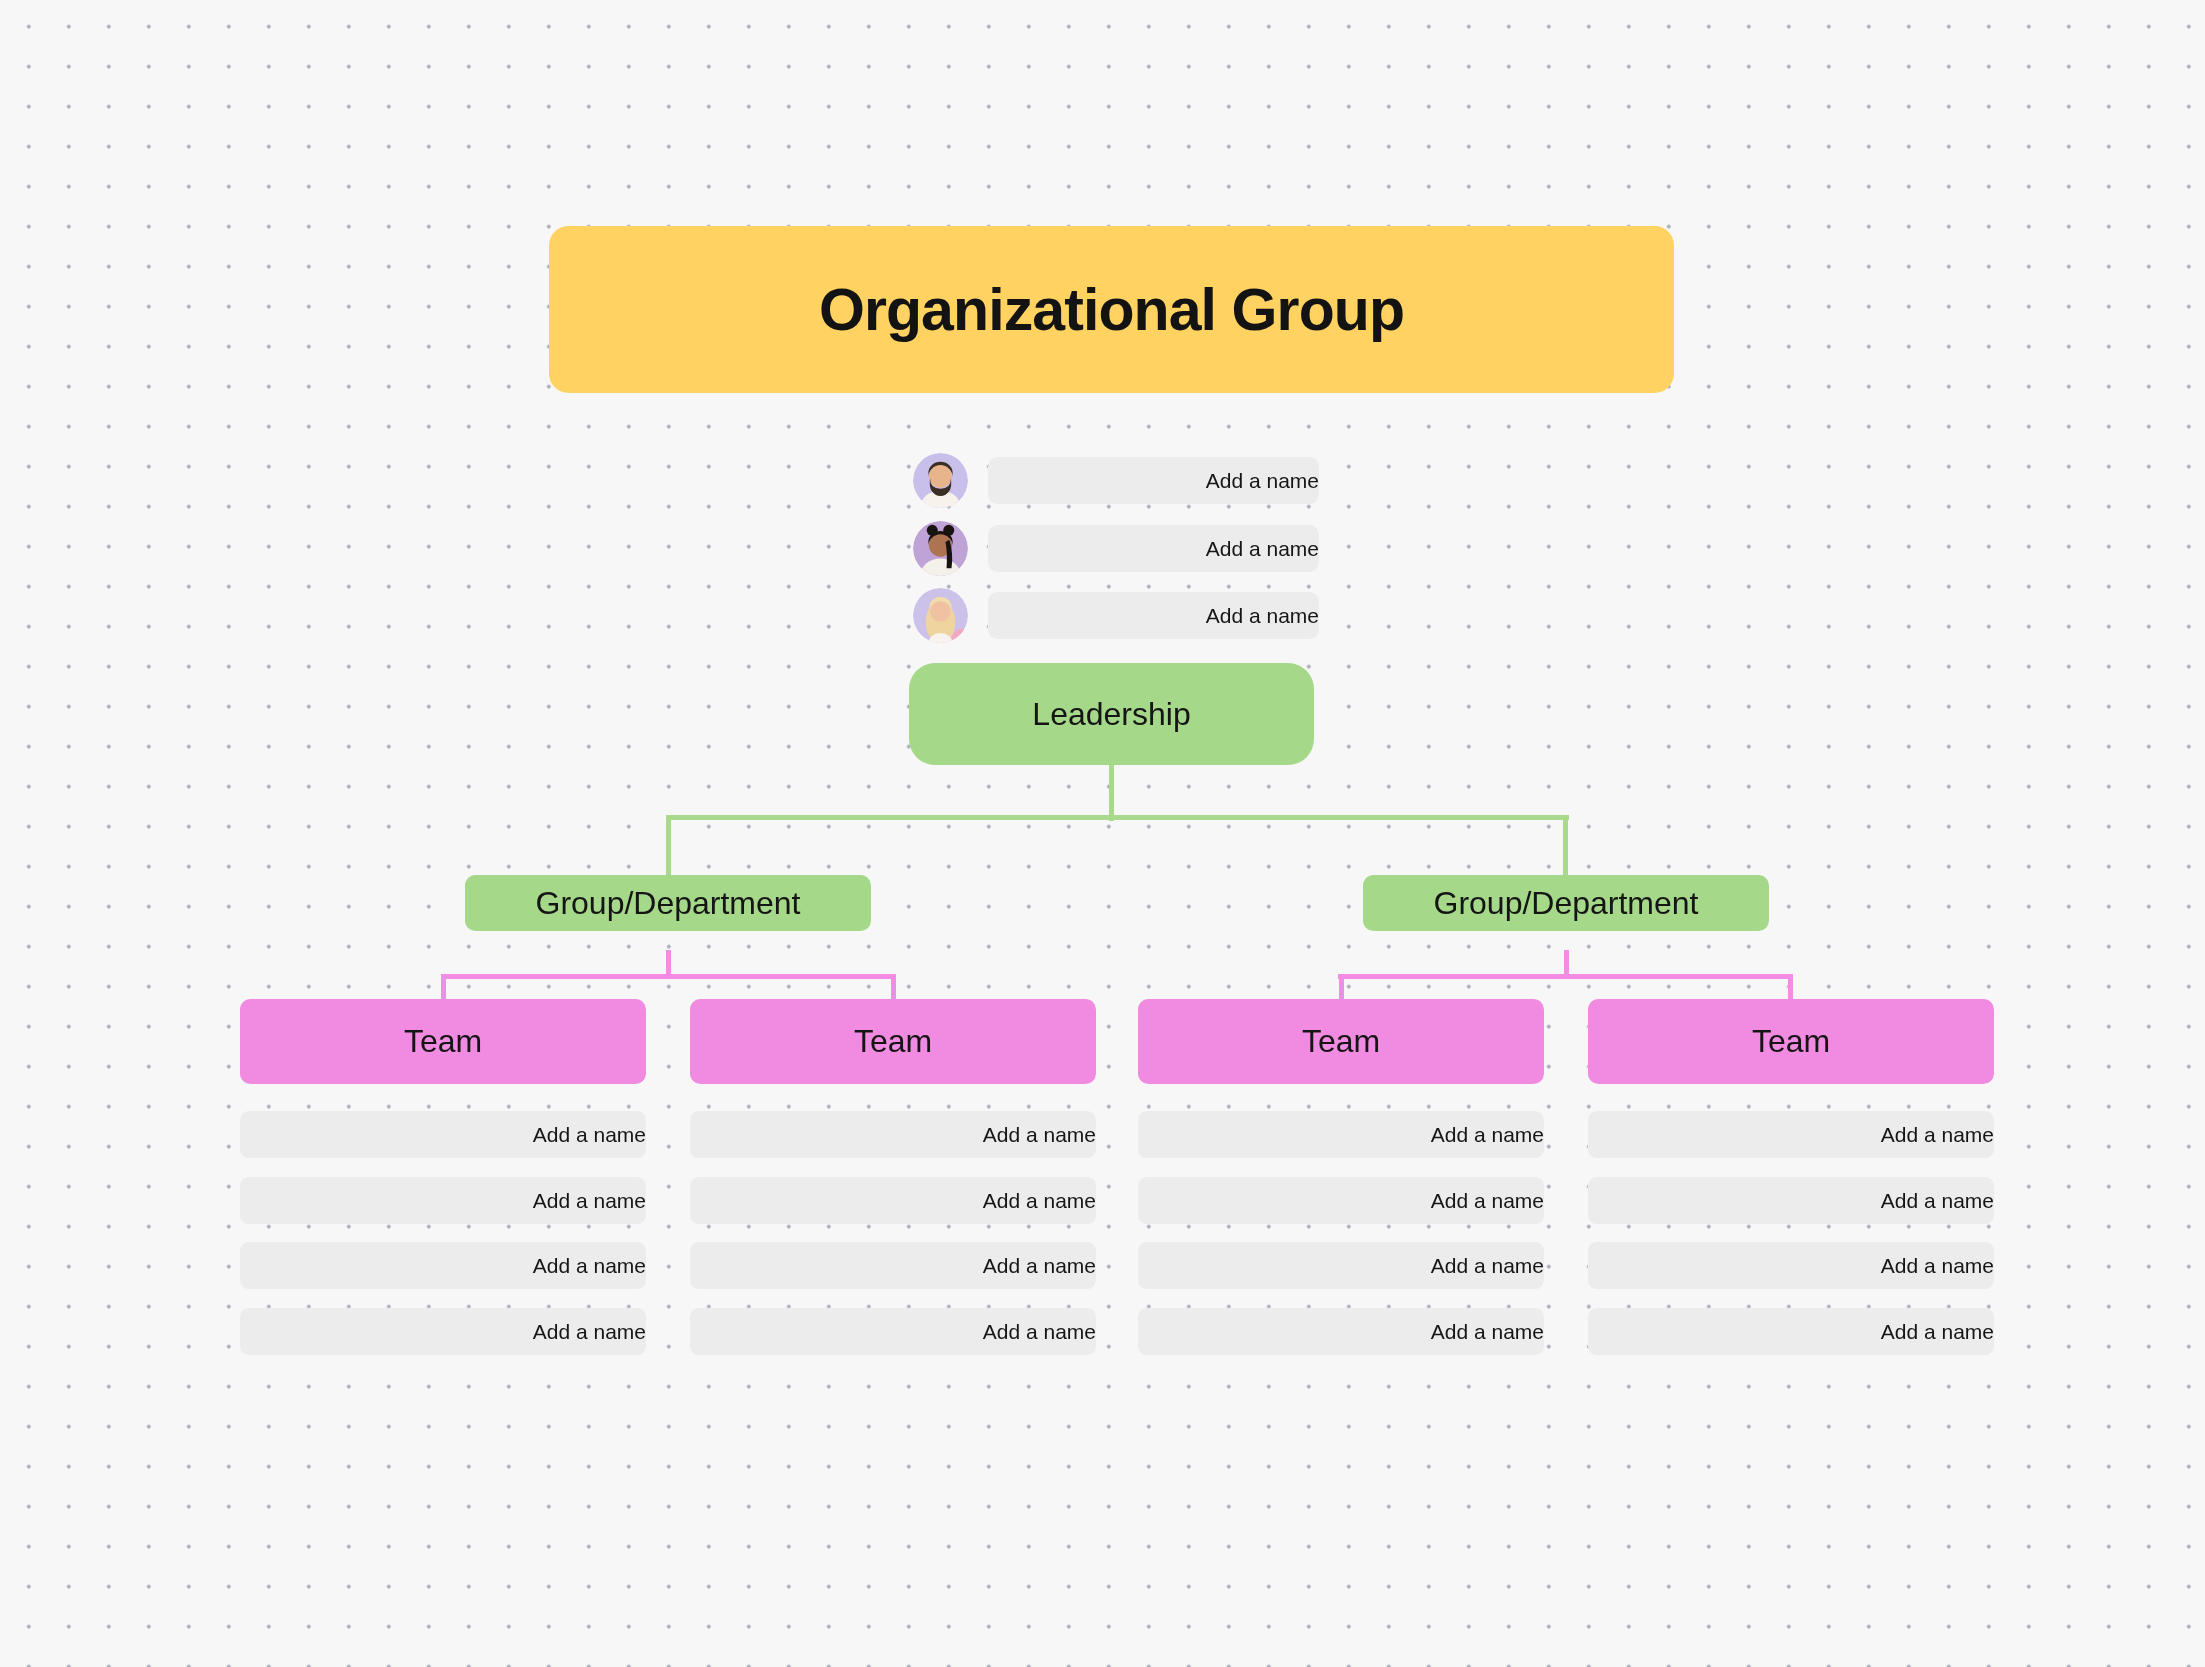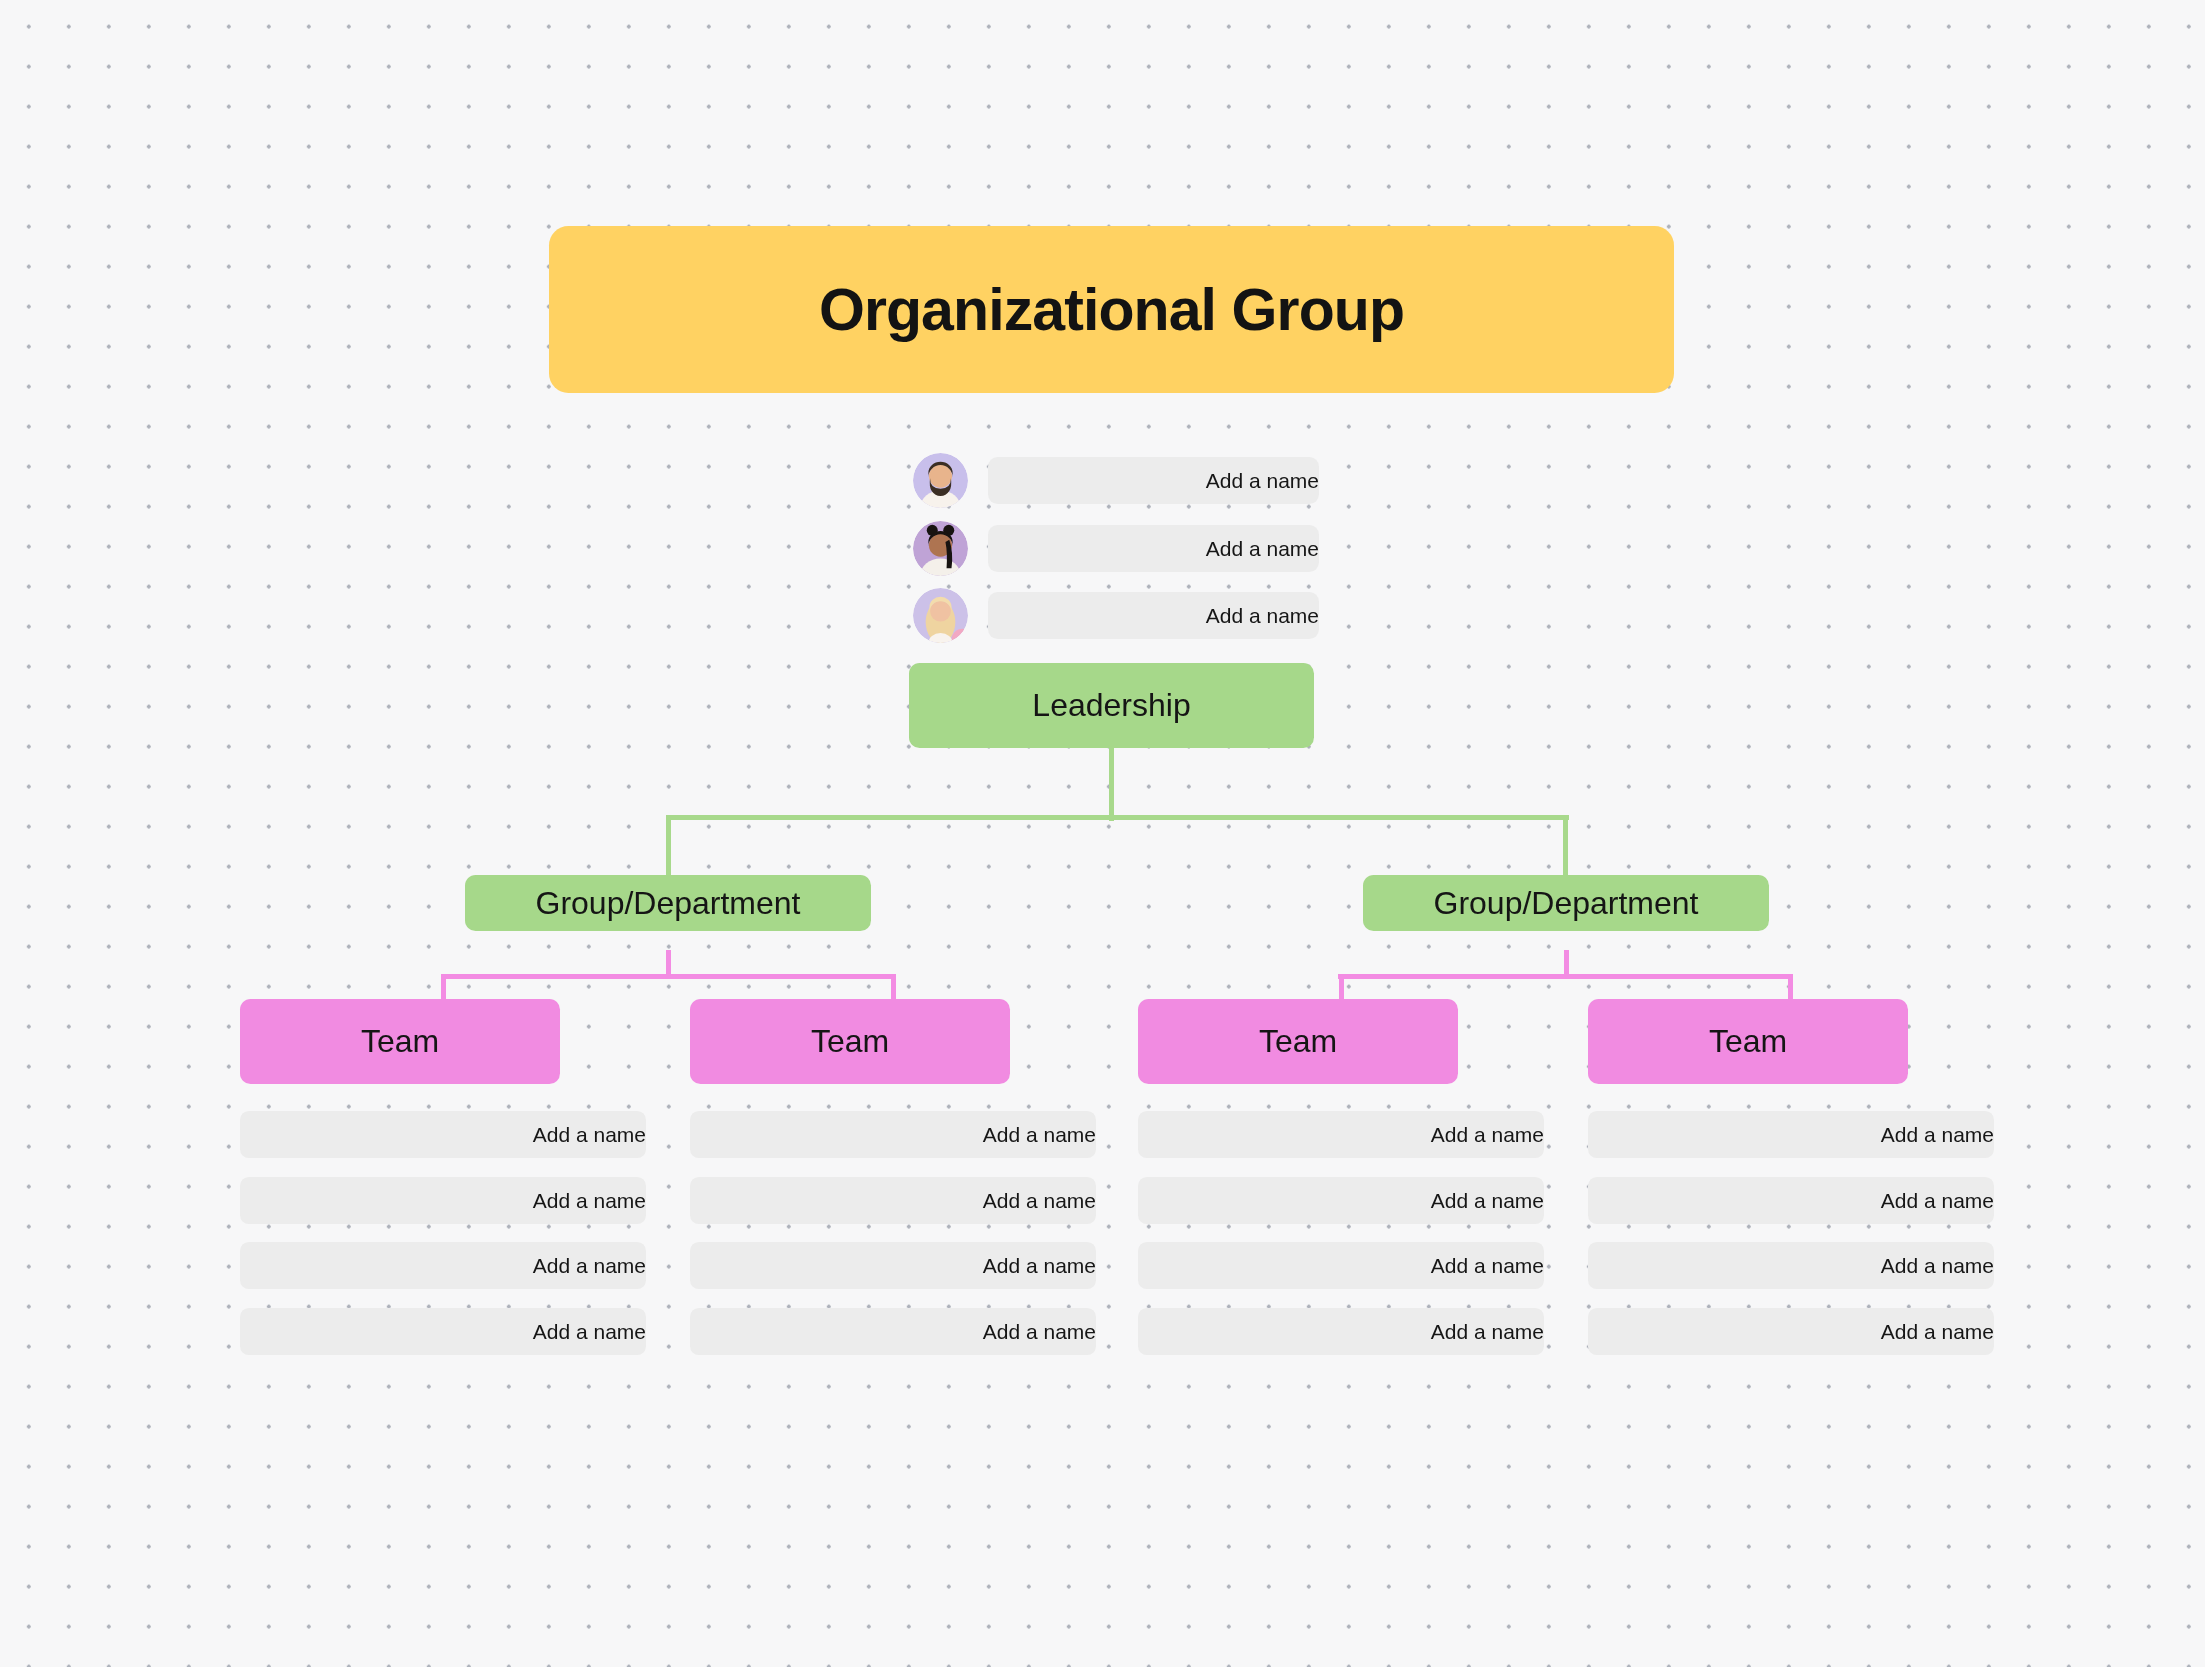--- a/index.html
+++ b/index.html
@@ -52,23 +52,23 @@
   .node {
     position: absolute;
     display: flex; align-items: center; justify-content: center;
     font-size: 32px;
     font-weight: 500;
     color: #151515;
     border-radius: 10.6px;
   }
   .green-box { background: #A6D88A; }
   .pink-box  { background: #F18BE1; }
-  .leadership-box { left: 909px; top: 663px; width: 405px; height: 85px; }
+  .leadership-box { left: 909px; top: 663px; width: 405px; height: 102px; border-radius: 26px; }
   .group-box { top: 875px; width: 406px; height: 56px; }
-  .team-box  { top: 999px; width: 320px; height: 85px; font-weight: 500; }
+  .team-box  { top: 999px; width: 406px; height: 85px; font-weight: 500; }
   .team-field { width: 406px; height: 47px; border-radius: 8.8px; }
   .line { position: absolute; }
   .gline { background: #A8D98C; }
   .pline { background: #F38CE3; }
 </style>
 </head>
 <body>
 
 <div class="canvas">
 

